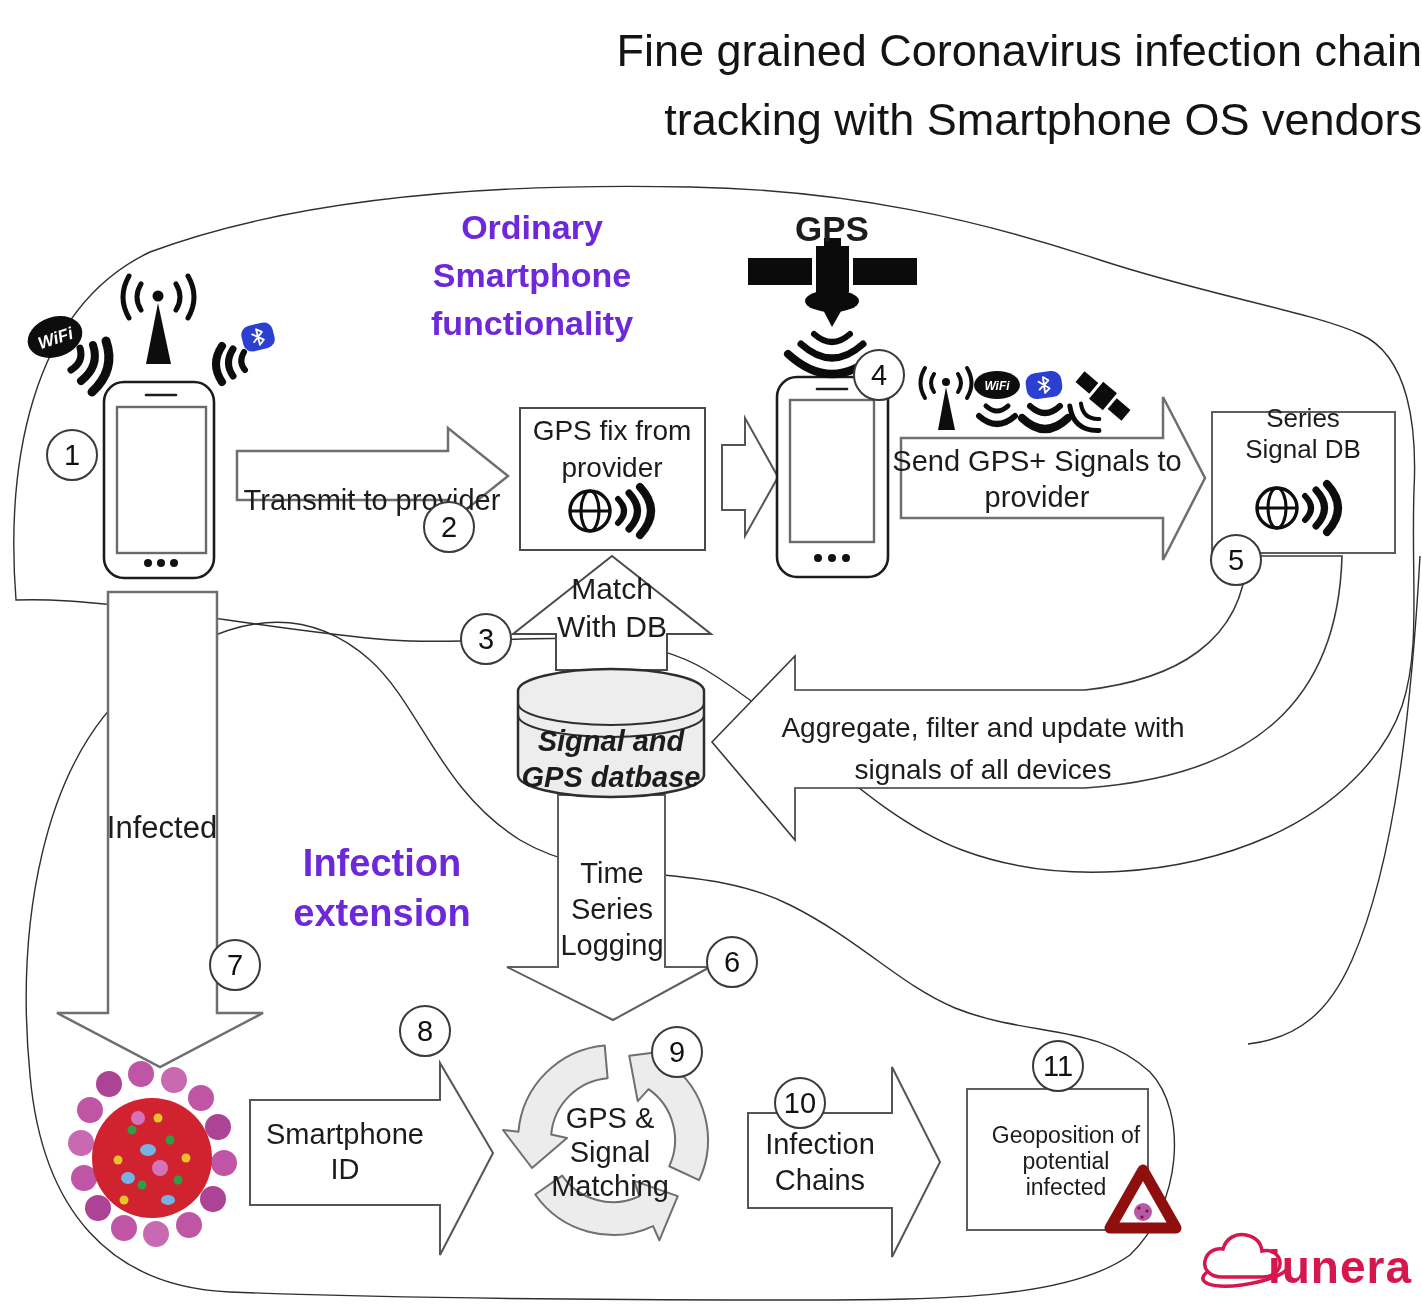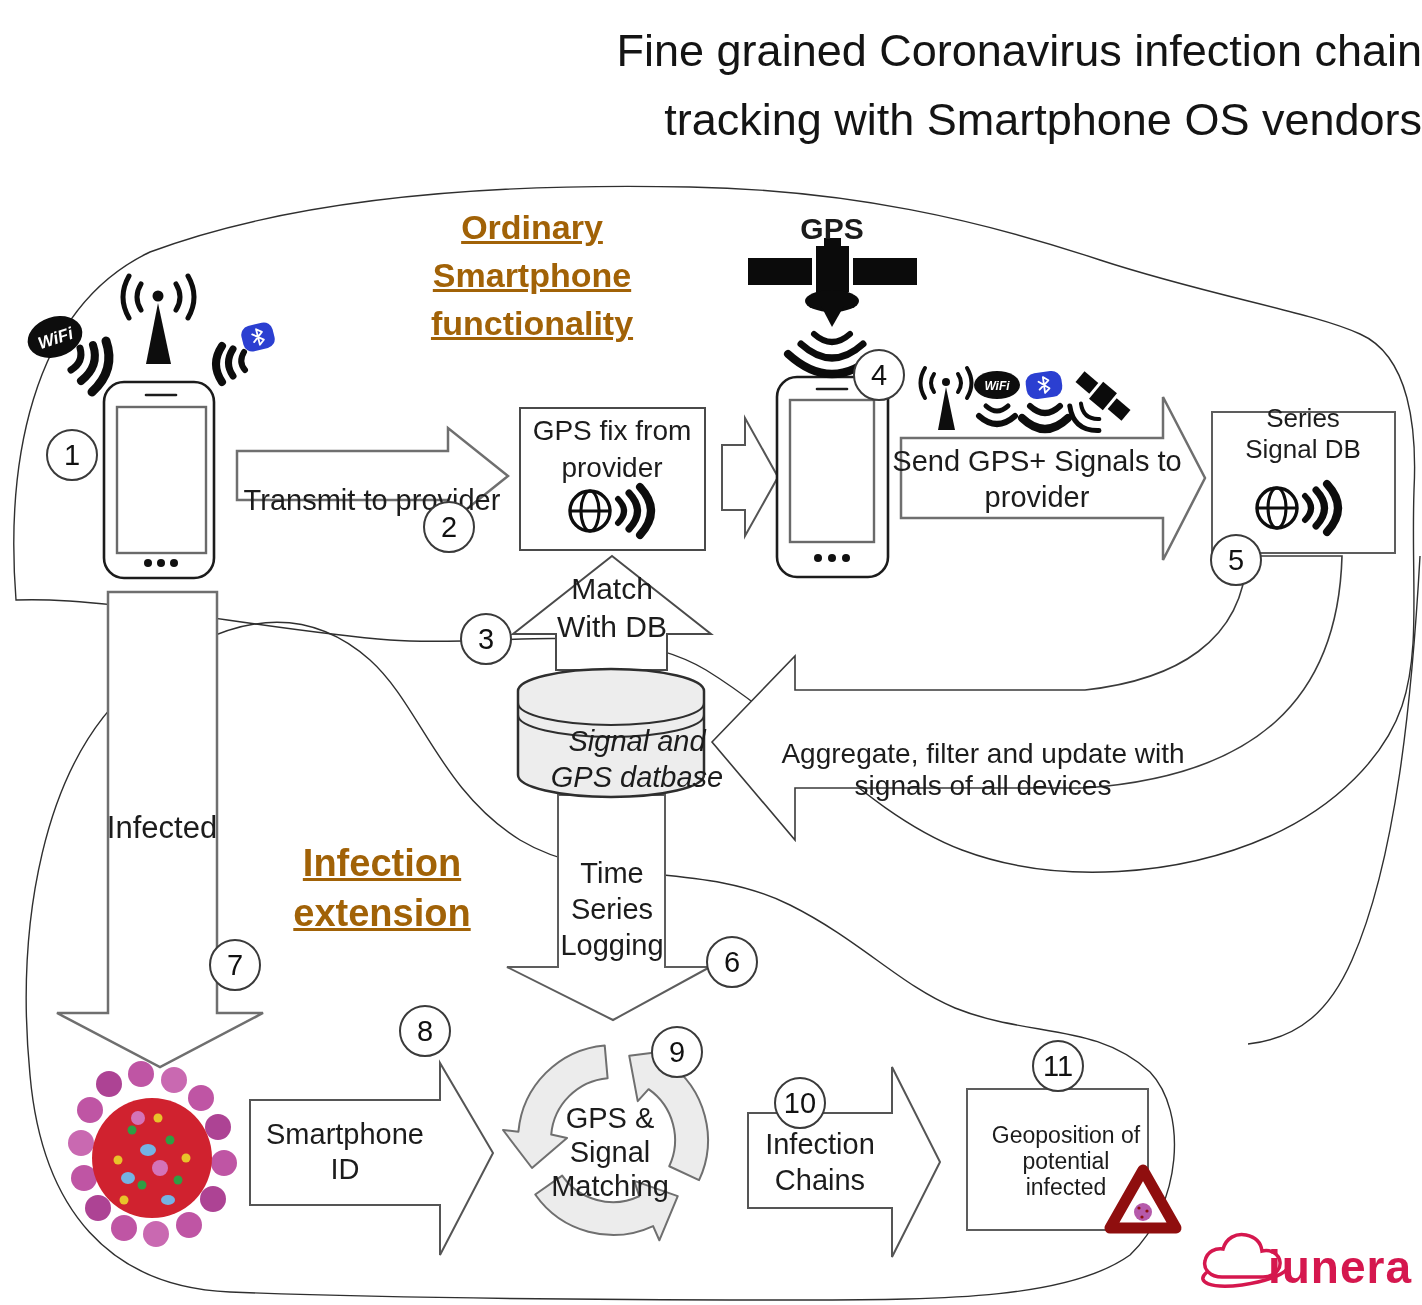--- a/index.html
+++ b/index.html
@@ -10,21 +10,21 @@
   #diagram-svg{position:absolute;left:0;top:0;z-index:1;}
   .lbl{
     position:absolute;z-index:3;transform:translate(-50%,-50%);
     white-space:pre-line;text-align:center;color:#1c1c1c;line-height:1.2;
     pointer-events:none;
   }
   .title{
     position:absolute;top:16px;left:0;width:100%;z-index:3;text-align:right;
     font-size:45px;line-height:69px;color:#141414;white-space:pre-line;
   }
-  .section-lbl{font-weight:bold;color:#a16207;text-decoration:underline;}
+  .section-lbl{font-weight:bold;color:#6d28d9;}
   .step{
     position:absolute;z-index:4;width:48px;height:48px;border-radius:50%;
     border:2px solid #3a3a3a;background:#fff;transform:translate(-50%,-50%);
     display:flex;align-items:center;justify-content:center;
     font-size:29px;color:#111;
   }
   .brand-text{
     position:absolute;z-index:3;transform:translate(-50%,-50%);
     font-size:46px;font-weight:bold;letter-spacing:1px;color:#d5174e;
   }
@@ -273,32 +273,32 @@
 
 <div class="title">Fine grained Coronavirus infection chain
 tracking with Smartphone OS vendors</div>
 
 <div class="lbl section-lbl" style="left:532px;top:275px;font-size:34px;line-height:48px;">Ordinary
 Smartphone
 functionality</div>
 <div class="lbl section-lbl" style="left:382px;top:888px;font-size:38px;line-height:50px;">Infection
 extension</div>
 
-<div class="lbl" style="left:832px;top:229px;font-size:30px;font-weight:bold;">GPS</div>
+<div class="lbl" style="left:832px;top:229px;font-size:35px;font-weight:bold;">GPS</div>
 <div class="lbl" style="left:372px;top:500px;font-size:29px;">Transmit to provider</div>
 <div class="lbl" style="left:612px;top:449px;font-size:28px;line-height:37px;">GPS fix from
 provider</div>
 <div class="lbl" style="left:1037px;top:479px;font-size:29px;line-height:36px;">Send GPS+ Signals to
 provider</div>
 <div class="lbl" style="left:1303px;top:434px;font-size:26px;">Series Signal DB</div>
 <div class="lbl" style="left:612px;top:608px;font-size:30px;line-height:38px;">Match
 With DB</div>
-<div class="lbl" style="left:611px;top:759px;font-size:29px;line-height:36px;font-weight:normal;font-style:italic;margin-left:26px;">Signal and
+<div class="lbl" style="left:611px;top:759px;font-size:29px;line-height:36px;font-weight:bold;font-style:italic;">Signal and
 GPS datbase</div>
-<div class="lbl" style="left:983px;top:749px;font-size:28px;line-height:32px;margin-top:21px;">Aggregate, filter and update with
+<div class="lbl" style="left:983px;top:749px;font-size:28px;line-height:42px;">Aggregate, filter and update with
 signals of all devices</div>
 <div class="lbl" style="left:162px;top:828px;font-size:31px;">Infected</div>
 <div class="lbl" style="left:612px;top:909px;font-size:29px;line-height:36px;">Time
 Series
 Logging</div>
 <div class="lbl" style="left:345px;top:1152px;font-size:29px;line-height:35px;">Smartphone
 ID</div>
 <div class="lbl" style="left:610px;top:1152px;font-size:29px;line-height:34px;">GPS &amp;
 Signal
 Matching</div>

